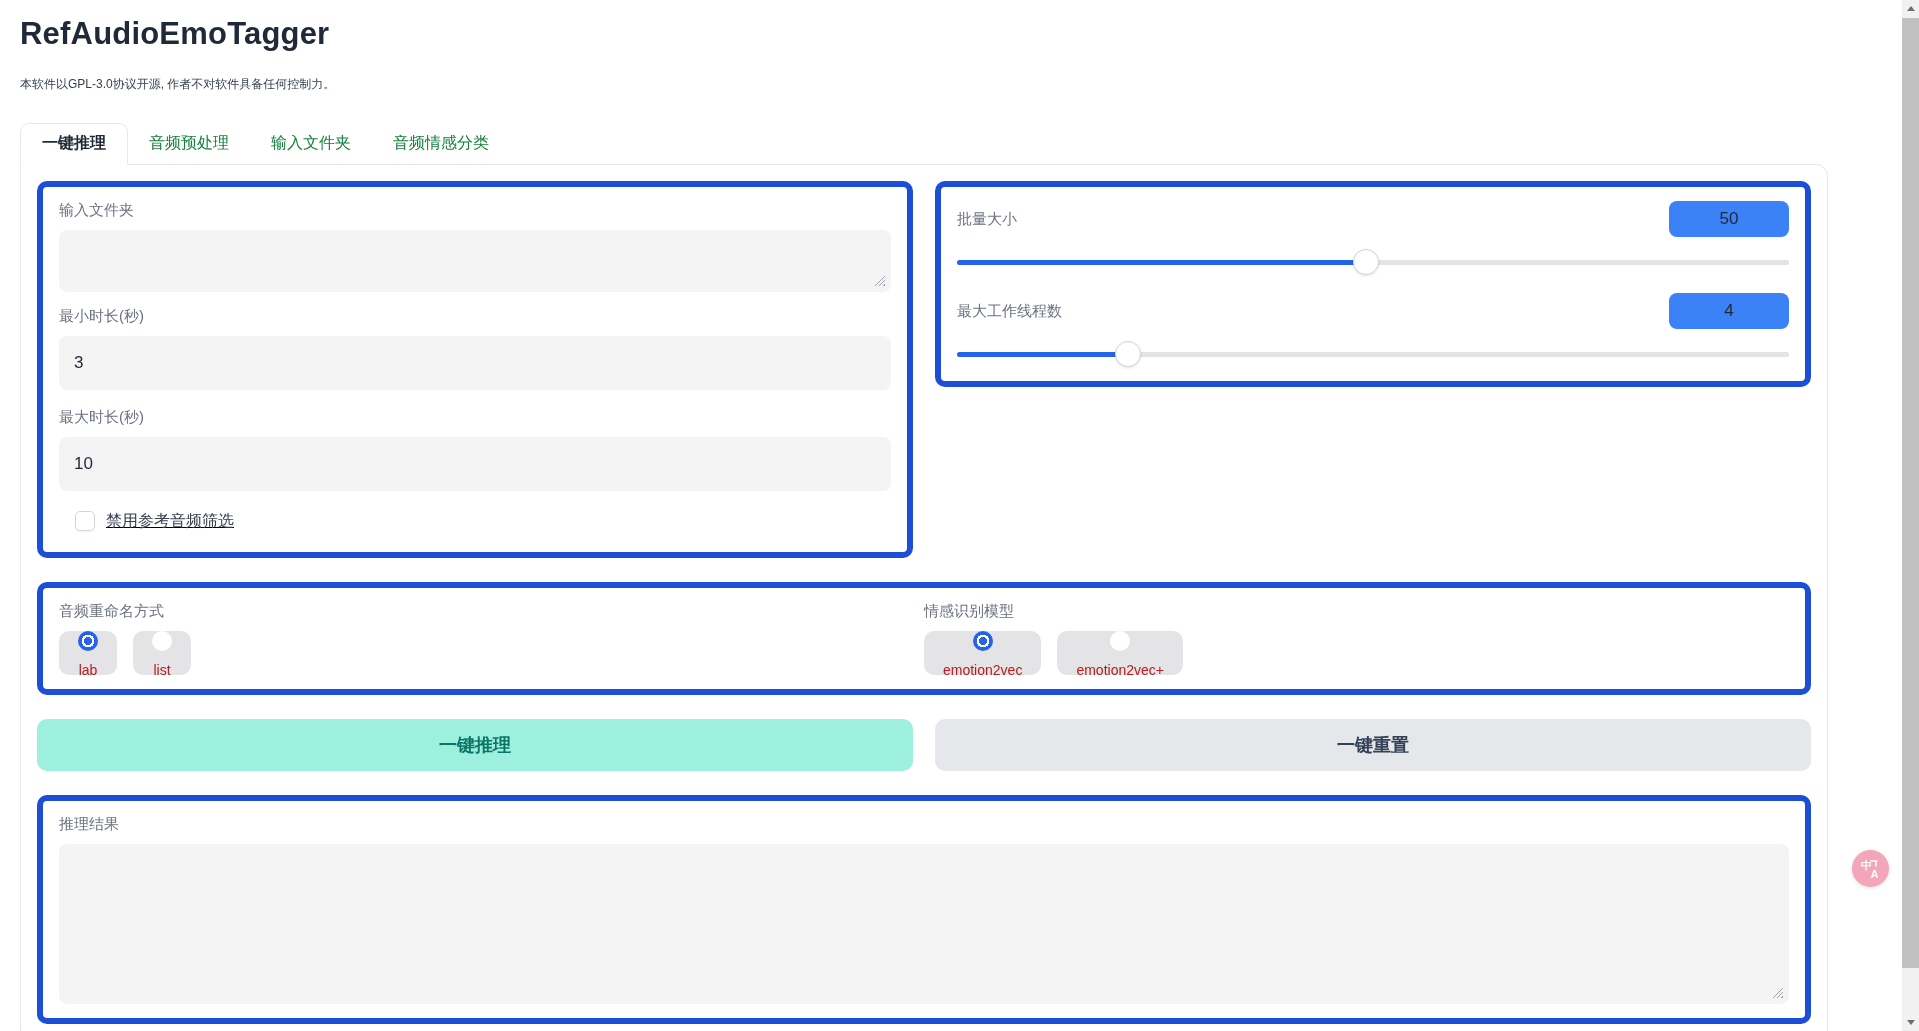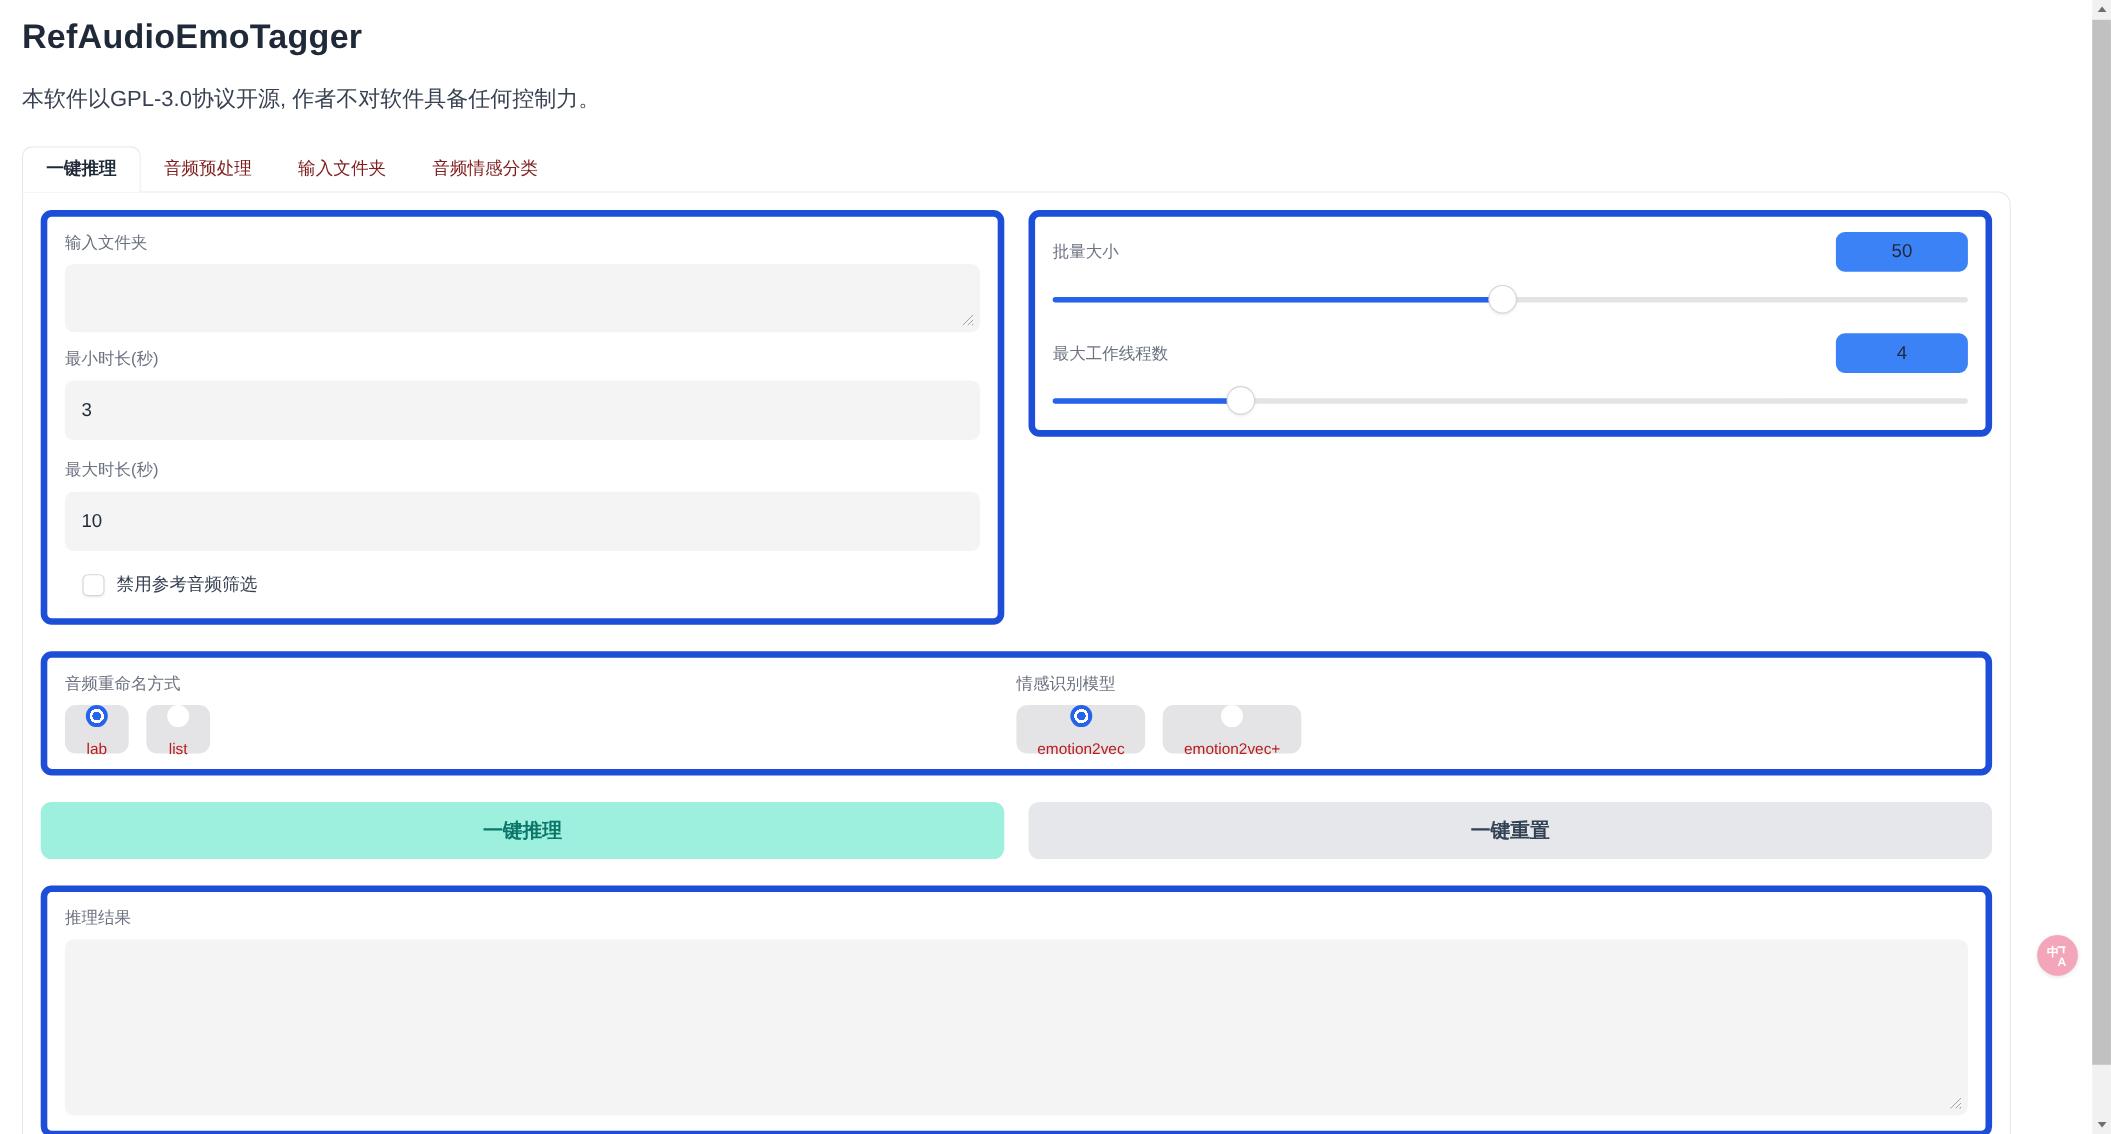--- a/index.html
+++ b/index.html
@@ -6,28 +6,28 @@
   html, body { width: 1919px; height: 1031px; }
   body {
     background: #ffffff;
     font-family: "Liberation Sans", "DejaVu Sans", sans-serif;
     overflow: hidden;
     position: relative;
   }
   .page { width: 1808px; margin-left: 20px; padding-top: 16px; }
 
   .app-title { font-size: 31px; font-weight: 700; color: #1f2937; letter-spacing: .2px; }
-  .app-subtitle { margin-top: 24px; font-size: 20px; color: #374151; }
+  .app-subtitle { margin-top: 24px; font-size: 12px; color: #374151; }
 
   
   .tabbar { display: flex; align-items: flex-end; margin-top: 30px; }
   .tab {
     padding: 9px 21px 10px;
     font-size: 16px;
-    color: #7f1d1d;
+    color: #15803d;
     cursor: pointer;
     position: relative;
     z-index: 2;
   }
   .tab.active {
     border: 1px solid #e5e7eb;
     border-bottom: 1px solid #ffffff;
     border-radius: 9px 9px 0 0;
     background: #ffffff;
     color: #1f2937;
@@ -61,21 +61,21 @@
     clip-path: polygon(100% 0, 100% 100%, 0 100%);
   }
 
   .gr-input {
     background: #f4f4f5; border-radius: 8px; height: 54px; width: 100%;
     display: flex; align-items: center; padding: 0 15px;
     font-size: 17px; color: #1f2937; margin-bottom: 18px;
   }
   .mt { margin-top: 18px; }
 
-  .checkbox-row { display: flex; align-items: center; gap: 11px; margin-top: 4px; padding: 2px 16px 6px; }
+  .checkbox-row { display: flex; align-items: flex-start; gap: 11px; margin-top: 4px; padding: 2px 16px 6px; text-decoration: underline; }
   .checkbox {
     width: 20px; height: 20px; background: #fff; border: 1px solid #d1d5db;
     border-radius: 5px; box-shadow: 0 1px 2px rgba(0,0,0,.05); cursor: pointer; flex: 0 0 auto;
   }
   .checkbox-label { font-size: 16px; color: #374151; cursor: pointer; }
 
   
   .slider-block + .slider-block { margin-top: 18px; }
   .slider-head { display: flex; justify-content: space-between; align-items: center; }
   .slider-head .field-label { margin-bottom: 0; }

